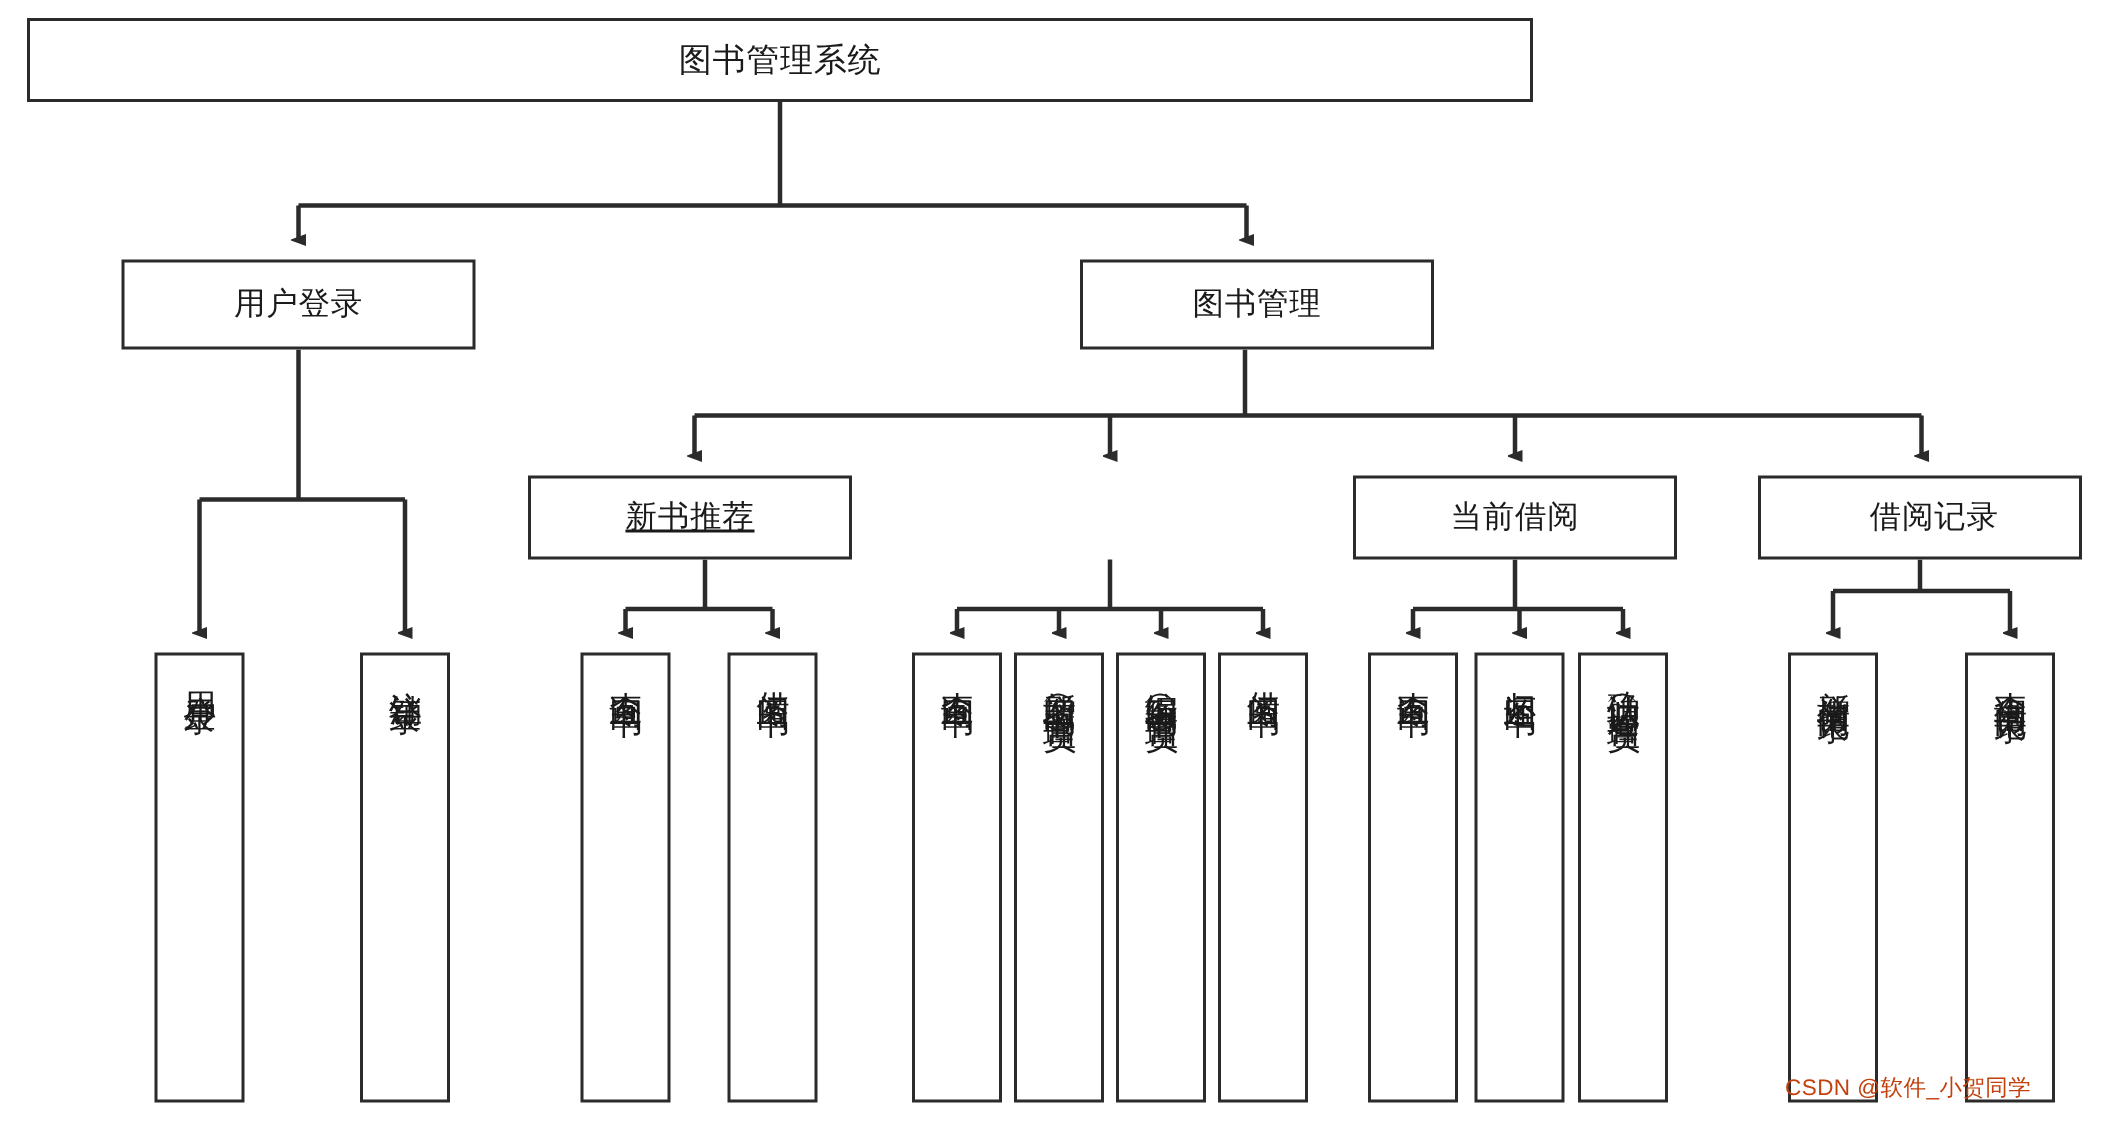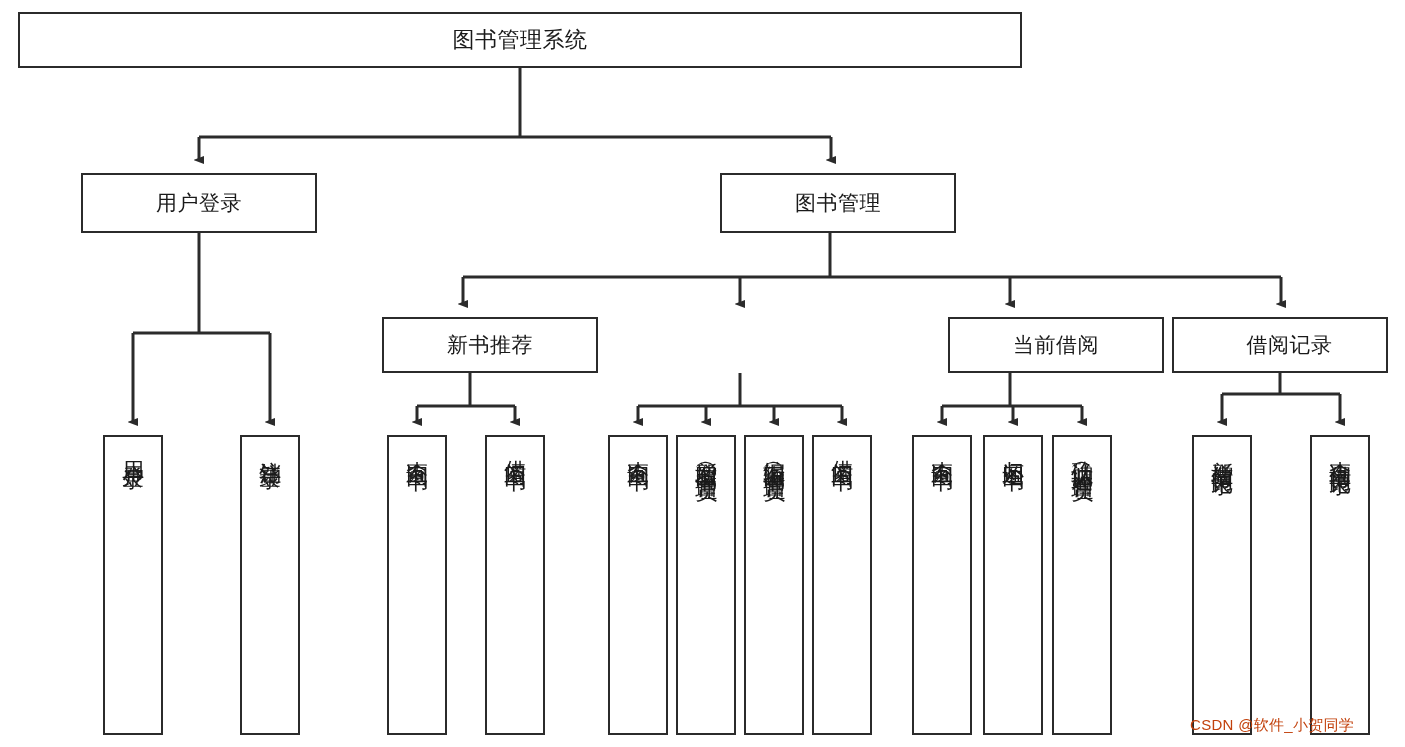--- a/index.html
+++ b/index.html
@@ -125,24 +125,24 @@
     <span class="label">图书管理系统</span>
   </div>
 
   <div class="node horizontal" style="left:81px; top:173px; width:236px; height:60px;">
     <span class="label">用户登录</span>
   </div>
   <div class="node horizontal" style="left:720px; top:173px; width:236px; height:60px;">
     <span class="label">图书管理</span>
   </div>
 
-  <div class="node horizontal" style="left:382px; top:317px; width:216px; height:56px;">
+  <div class="node horizontal" style="left:352px; top:317px; width:216px; height:56px;text-decoration:underline;">
     <span class="label">新书推荐</span>
   </div>
-  <div class="node horizontal" style="left:948px; top:317px; width:216px; height:56px;">
+  <div class="node horizontal" style="left:902px; top:317px; width:216px; height:56px;">
     <span class="label">当前借阅</span>
   </div>
   <div class="node horizontal" style="left:1172px; top:317px; width:216px; height:56px;padding-left:19px;">
     <span class="label">借阅记录</span>
   </div>
 
   <div class="node vertical" style="left:103px; top:435px; width:60px; height:300px;">
     <span class="label">用户登录</span>
   </div>
   <div class="node vertical" style="left:240px; top:435px; width:60px; height:300px;">

